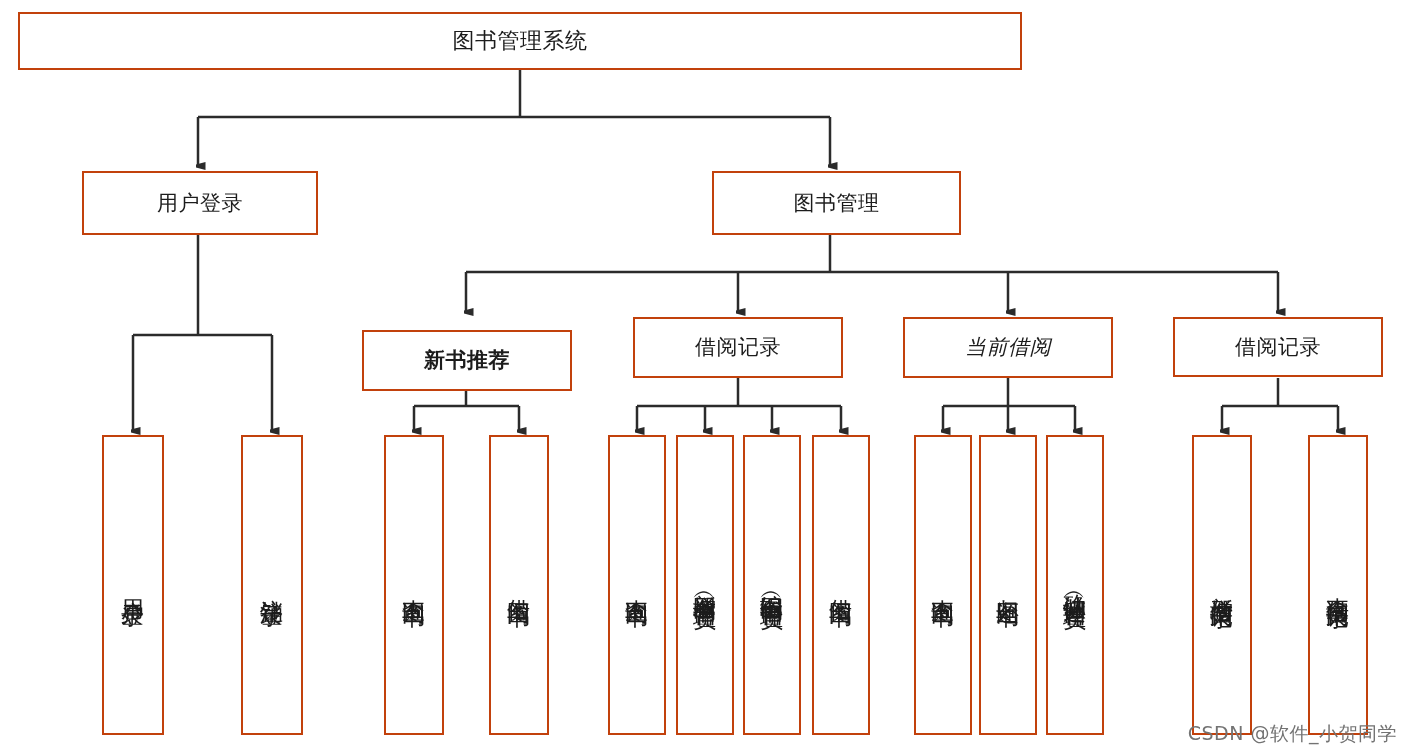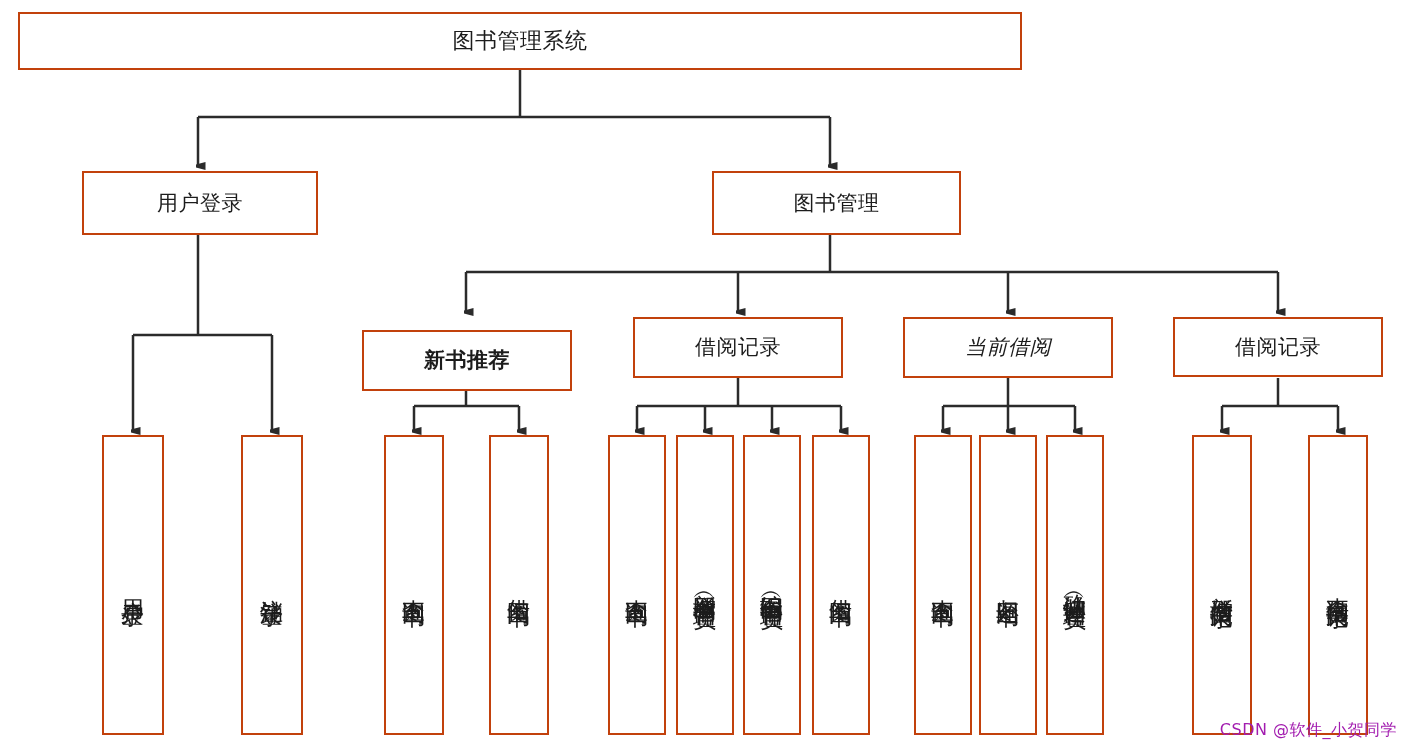--- a/index.html
+++ b/index.html
@@ -59,23 +59,23 @@
     writing-mode: vertical-rl;
     text-orientation: upright;
     font-size: 23px;
     line-height: 1.05;
     letter-spacing: 2px;
     max-height: 100%;
   }
   .watermark {
     position: absolute;
     right: 8px;
-    bottom: 6px;
-    font-size: 16px;
-    color: #a21caf;
+    bottom: 0;
+    font-size: 19px;
+    color: #737373;
     white-space: nowrap;
     letter-spacing: 0.5px;
   }
 </style>
 </head>
 <body>
 
 <div id="canvas">
 
   <svg class="links" viewBox="0 0 1405 747">

